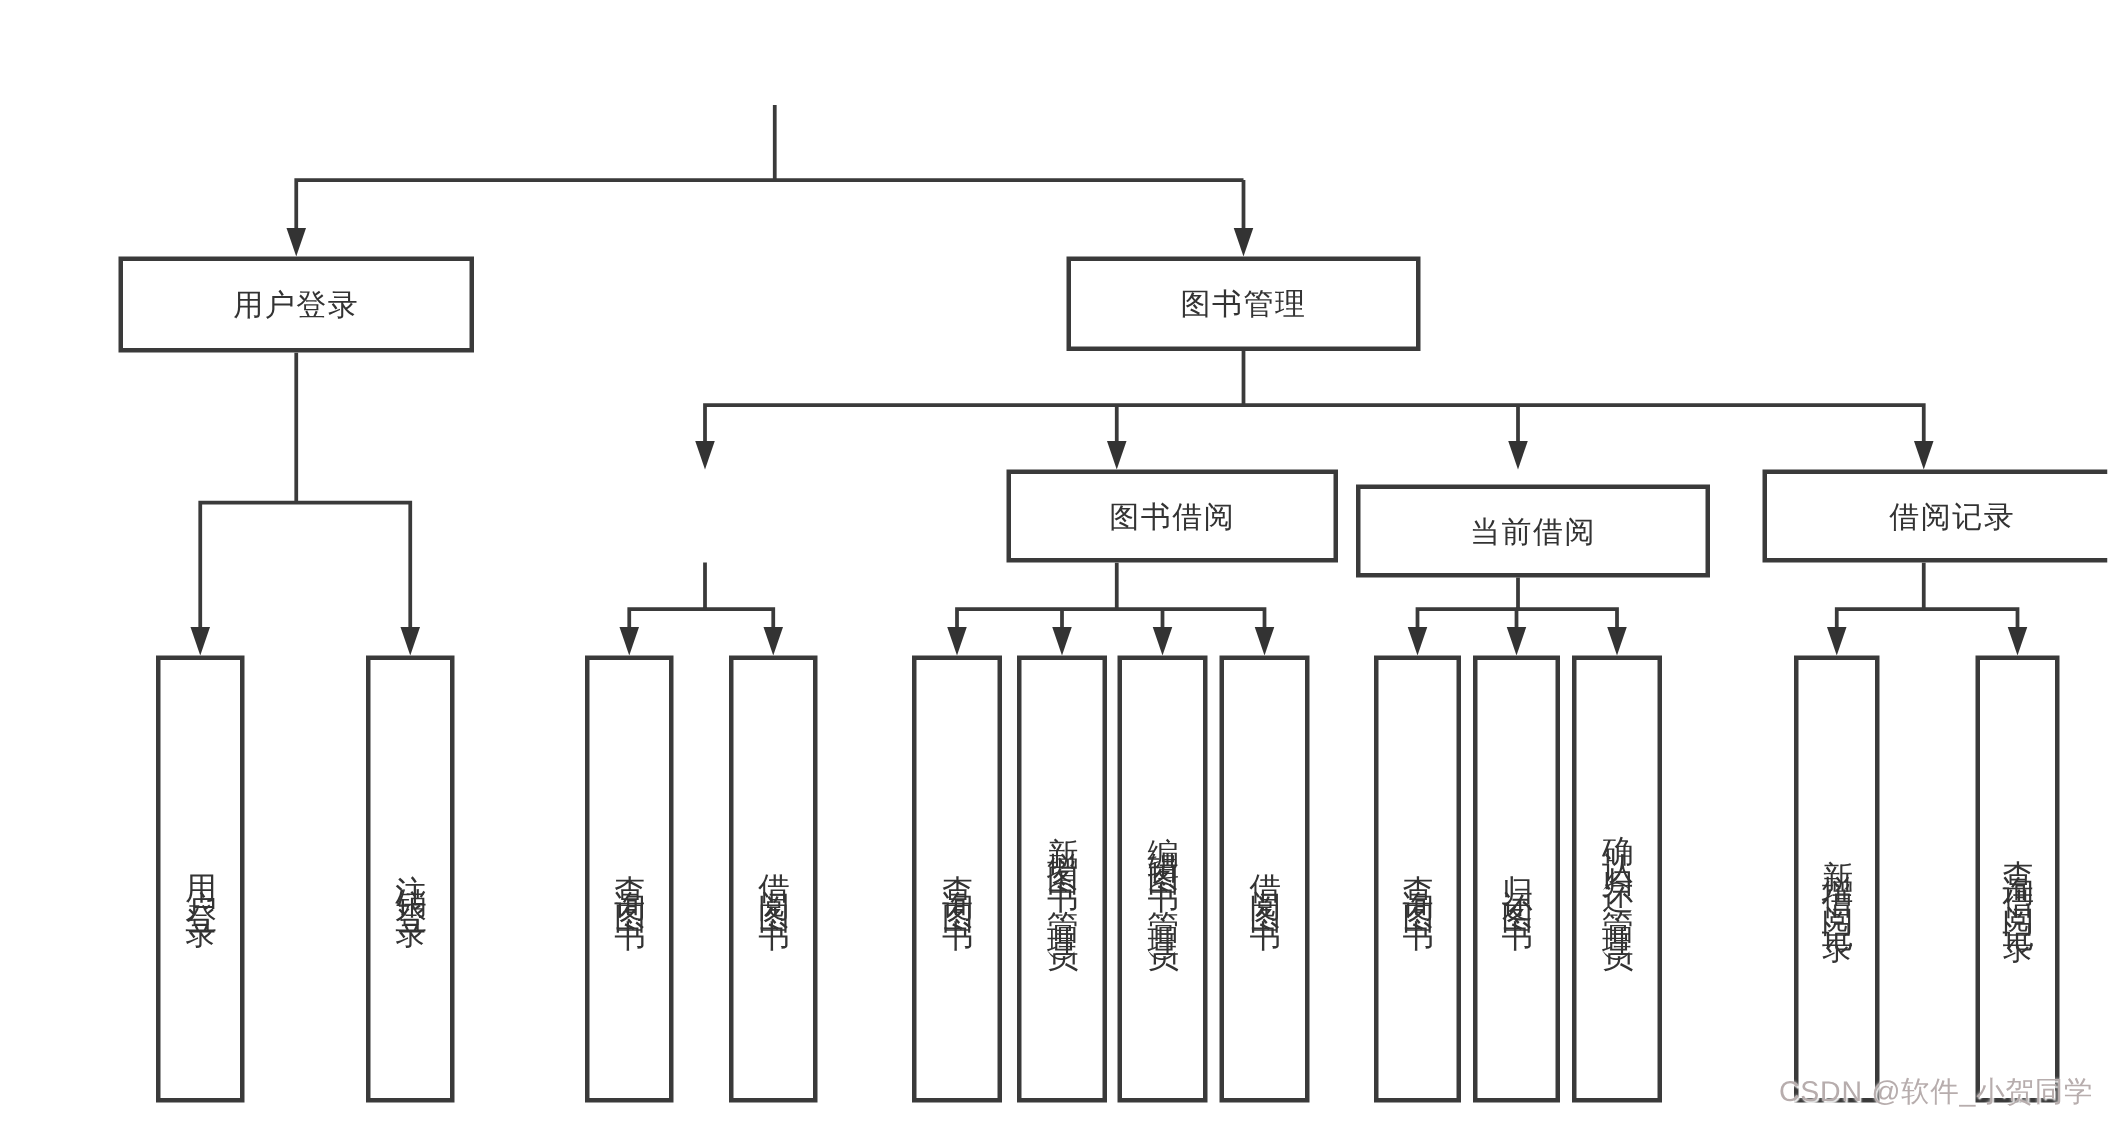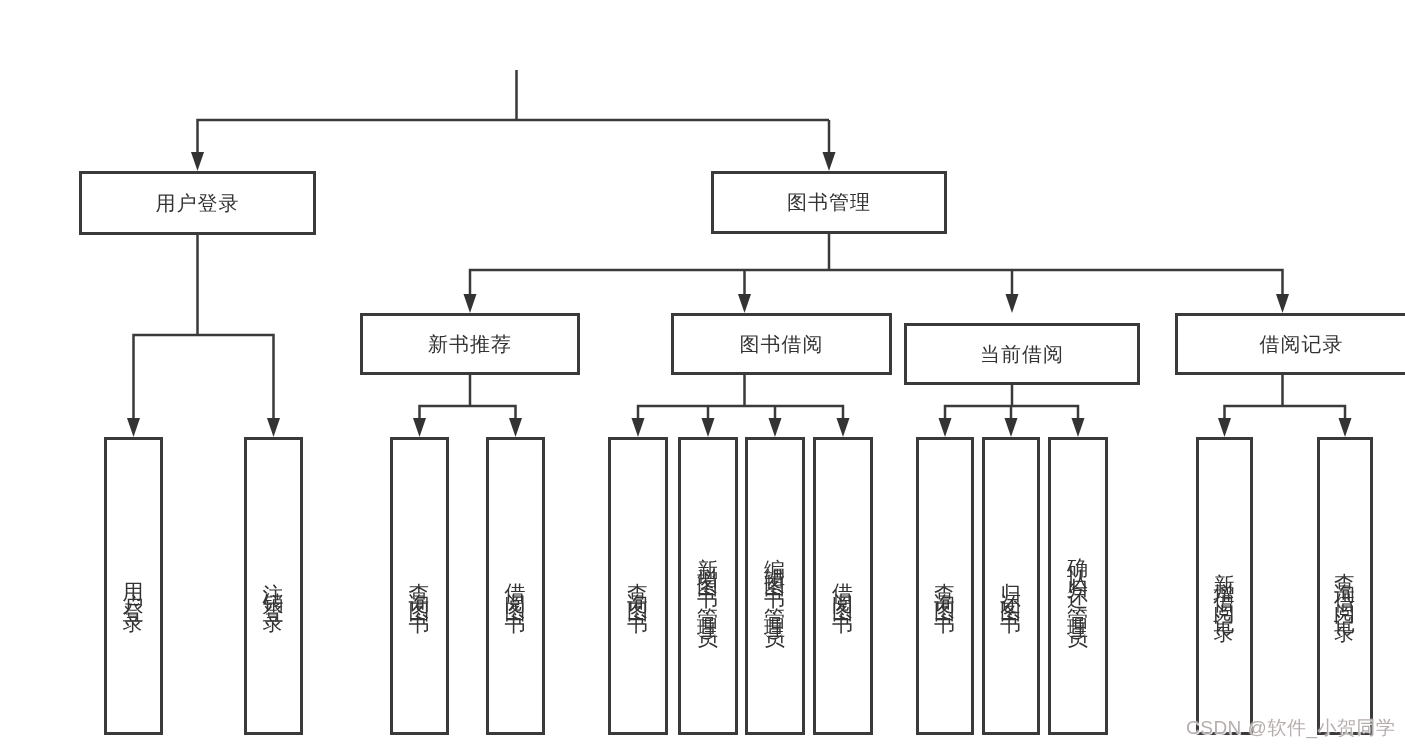--- a/index.html
+++ b/index.html
@@ -100,21 +100,20 @@
 
       <polygon points="1218,418 1231,418 1224.5,437"></polygon>
       <polygon points="1338.5,418 1351.5,418 1345,437"></polygon>
     </g>
   </svg>
 
 
   <div class="box hnode" style="left:79px; top:171px; width:237px; height:64px;">用户登录</div>
   <div class="box hnode" style="left:711px; top:171px; width:236px; height:63px;">图书管理</div>
 
-  <div class="box hnode" style="left:360px; top:313px; width:220px; height:62px;">新书推荐</div>
   <div class="box hnode" style="left:671px; top:313px; width:221px; height:62px;text-align:right;">图书借阅</div>
   <div class="box hnode" style="left:904px; top:323px; width:236px; height:62px;">当前借阅</div>
   <div class="box hnode" style="left:1175px; top:313px; width:253px; height:62px;">借阅记录</div>
 
   <div class="box leaf" style="left:104px; top:437px; width:59px; height:298px;">
     <span class="vtext">用户登录</span>
   </div>
   <div class="box leaf" style="left:244px; top:437px; width:59px; height:298px;">
     <span class="vtext">注销登录</span>
   </div>

